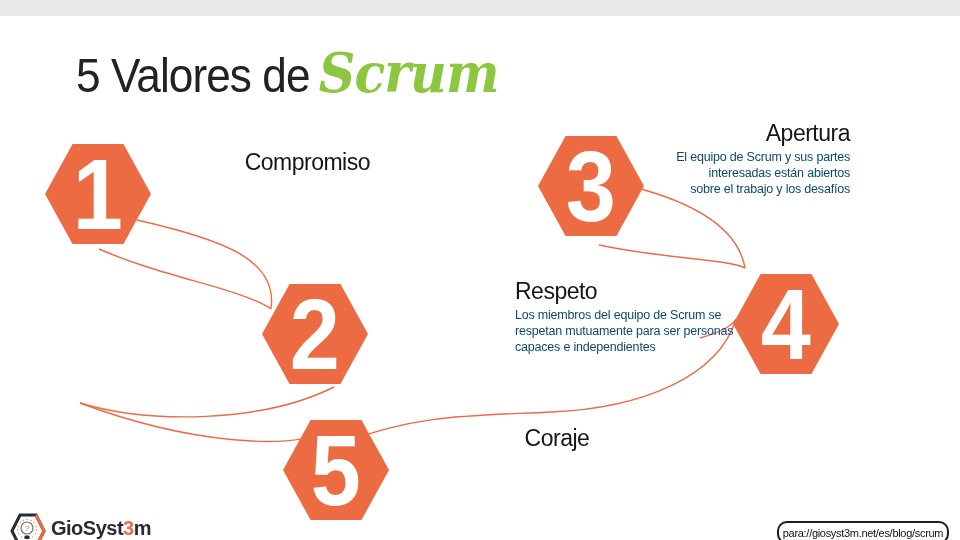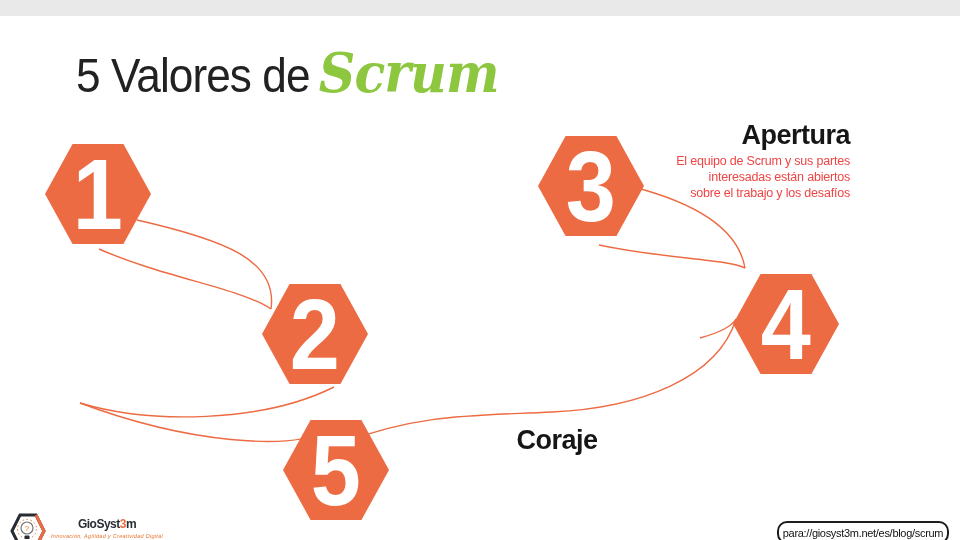--- a/index.html
+++ b/index.html
@@ -28,41 +28,41 @@
     transform:scaleX(.9);
   }
   .hex1 { left:45px;  top:128px; }
   .hex2 { left:262px; top:268px; }
   .hex3 { left:538px; top:120px; }
   .hex4 { left:733px; top:258px; }
   .hex5 { left:283px; top:404px; }
   
   .block { position:absolute; }
   .b-title {
-    font-size:27px; font-weight:700; color:#161616;
+    font-size:23px; font-weight:400; color:#161616;
     letter-spacing:-0.5px; line-height:1.08;
   }
   .b-desc {
-    font-size:12.5px; color:#ef4444; line-height:16px; margin-top:3px;
+    font-size:12.5px; color:#0c4a6e; line-height:16px; margin-top:3px;
     white-space:pre-line; letter-spacing:-0.2px;
   }
   .block1 { left:140px; top:134px; width:230px; text-align:right; }
   .block2 { left:50px;  top:263px; width:230px; text-align:left; }
   .block3 { left:620px; top:105px; width:230px; text-align:right; }
   .block4 { left:515px; top:263px; width:230px; text-align:left; }
   .block5 { left:398px; top:410px; width:230px; text-align:center; }
   .block5 .b-title { transform:translateX(44px);text-align:center; }
   
   .swashes { position:absolute; left:0; top:0; pointer-events:none; }
   .swashes path { fill:none; stroke:#ED6B43; stroke-width:1.4px; }
   
   .logo { position:absolute; left:10px; top:494px; display:flex; gap:5px; }
   .brand {
-    font-size:12px; font-weight:700; color:#272b33;
-    letter-spacing:-0.5px; line-height:1; margin-top:8px;text-align:center;
+    font-size:20px; font-weight:700; color:#272b33;
+    letter-spacing:-0.5px; line-height:1; margin-top:8px;
   }
   .brand .accent3 { color:#ED6B43; }
   .tagline {
     font-size:5.5px; color:#E8742C; margin-top:3px; letter-spacing:.3px;
     font-style:italic;
   }
   .url-pill {
     position:absolute; left:777px; top:505px; width:172px; height:23px;
     border:2px solid #1d1d1d; border-radius:10px; background:#fff;
     display:flex; align-items:center; justify-content:center;
@@ -104,32 +104,39 @@
     <span class="num">3</span>
   </div>
   <div class="hex hex4">
     <span class="num">4</span>
   </div>
   <div class="hex hex5">
     <span class="num">5</span>
   </div>
 
   <div class="block block1">
+    <div class="b-title">Compromiso</div>
   </div>
 
   <div class="block block2">
   </div>
 
   <div class="block block3">
     <div class="b-title">Apertura</div>
     <div class="b-desc">El equipo de Scrum y sus partes
 interesadas están abiertos
 sobre el trabajo y los desafíos</div>
   </div>
 
+  <div class="block block4">
+    <div class="b-title">Respeto</div>
+    <div class="b-desc">Los miembros del equipo de Scrum se
+respetan mutuamente para ser personas
+capaces e independientes</div>
+  </div>
 
   <div class="block block5">
     <div class="b-title">Coraje</div>
   </div>
 
   <div class="logo">
     <svg width="36" height="42" viewBox="0 0 36 40">
       <polygon points="2,20 10,4 26,4 34,20 26,36 10,36" fill="none" stroke="#272b33" stroke-width="3"></polygon>
       <path d="M26,4 L34,20 L26,36" fill="none" stroke="#ED6B43" stroke-width="3"></path>
       <circle cx="17" cy="18" r="9.5" fill="none" stroke="#E8742C" stroke-width="1" stroke-dasharray="1.5,2.5"></circle>

